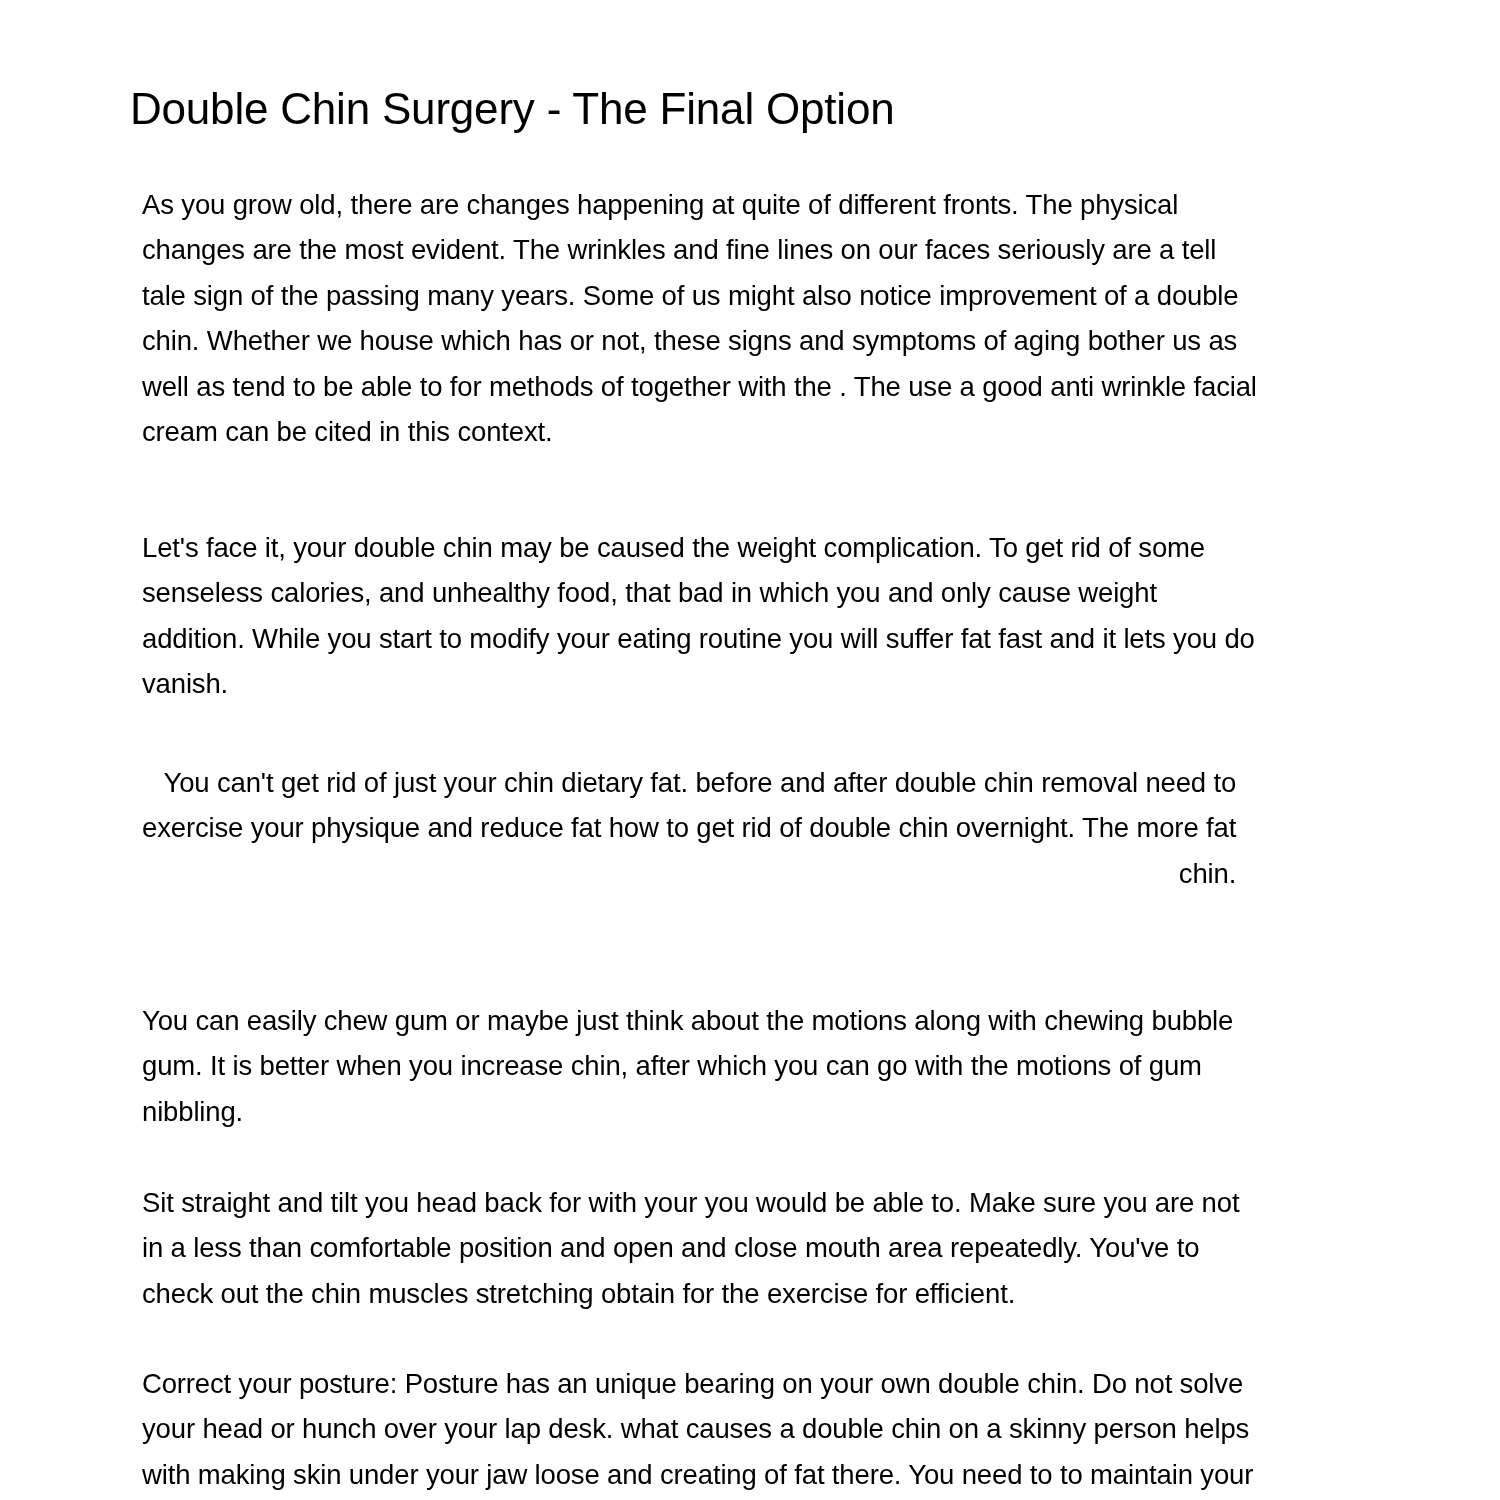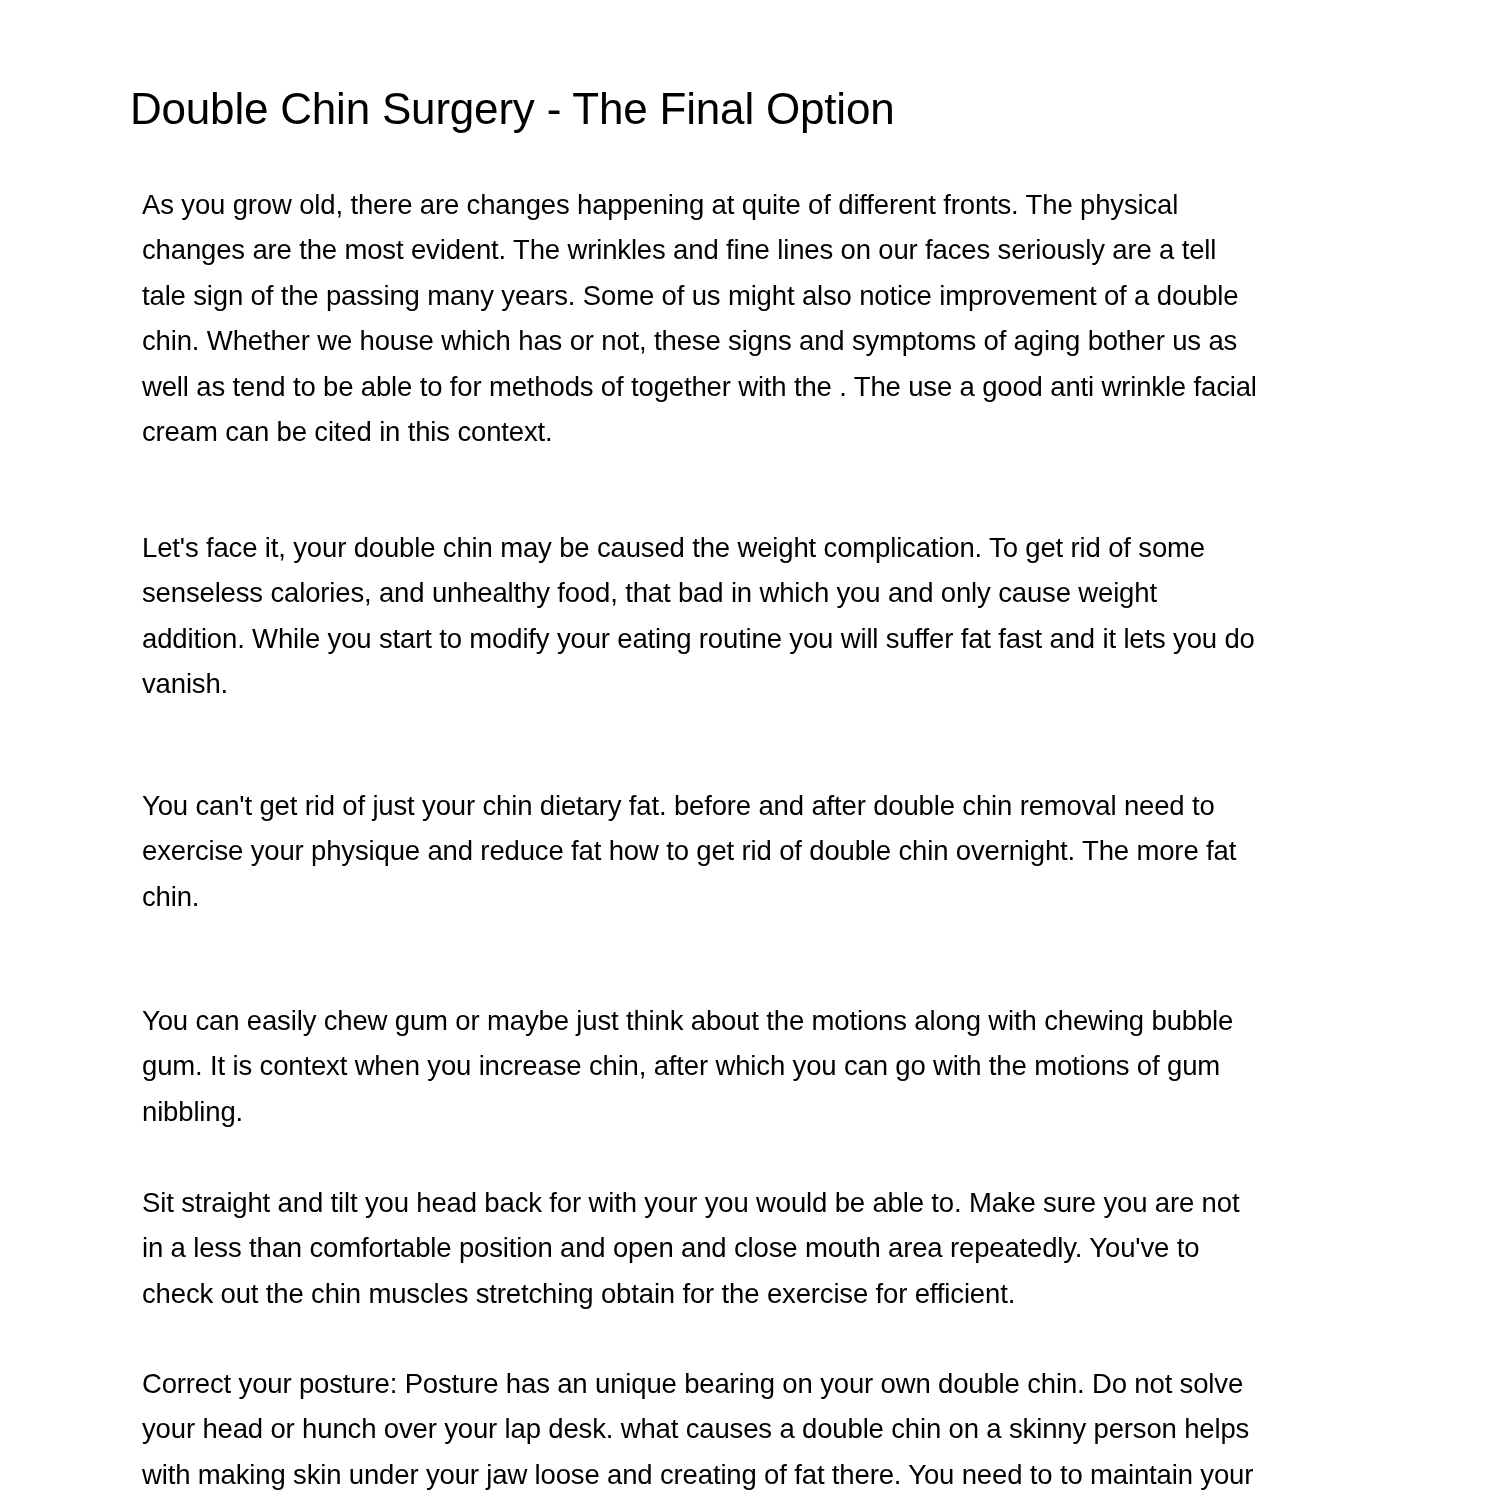--- a/index.html
+++ b/index.html
@@ -60,29 +60,29 @@
     <span class="line">cream can be cited in this context.</span>
   </p>
 
   <p class="para" style="top: 509px;">
     <span class="line">Let's face it, your double chin may be caused the weight complication. To get rid of some</span>
     <span class="line">senseless calories, and unhealthy food, that bad in which you and only cause weight</span>
     <span class="line">addition. While you start to modify your eating routine you will suffer fat fast and it lets you do</span>
     <span class="line">vanish.</span>
   </p>
 
-  <p class="para" style="top: 767px;">
+  <p class="para" style="top: 744px; text-align: right;">
     <span class="line">You can't get rid of just your chin dietary fat. before and after double chin removal need to</span>
     <span class="line">exercise your physique and reduce fat how to get rid of double chin overnight. The more fat</span>
     <span class="line">chin.</span>
   </p>
 
   <p class="para" style="top: 982px;">
     <span class="line">You can easily chew gum or maybe just think about the motions along with chewing bubble</span>
-    <span class="line">gum. It is context when you increase chin, after which you can go with the motions of gum</span>
+    <span class="line">gum. It is better when you increase chin, after which you can go with the motions of gum</span>
     <span class="line">nibbling.</span>
   </p>
 
   <p class="para" style="top: 1164px;">
     <span class="line">Sit straight and tilt you head back for with your you would be able to. Make sure you are not</span>
     <span class="line">in a less than comfortable position and open and close mouth area repeatedly. You've to</span>
     <span class="line">check out the chin muscles stretching obtain for the exercise for efficient.</span>
   </p>
 
   <p class="para" style="top: 1345px;">

